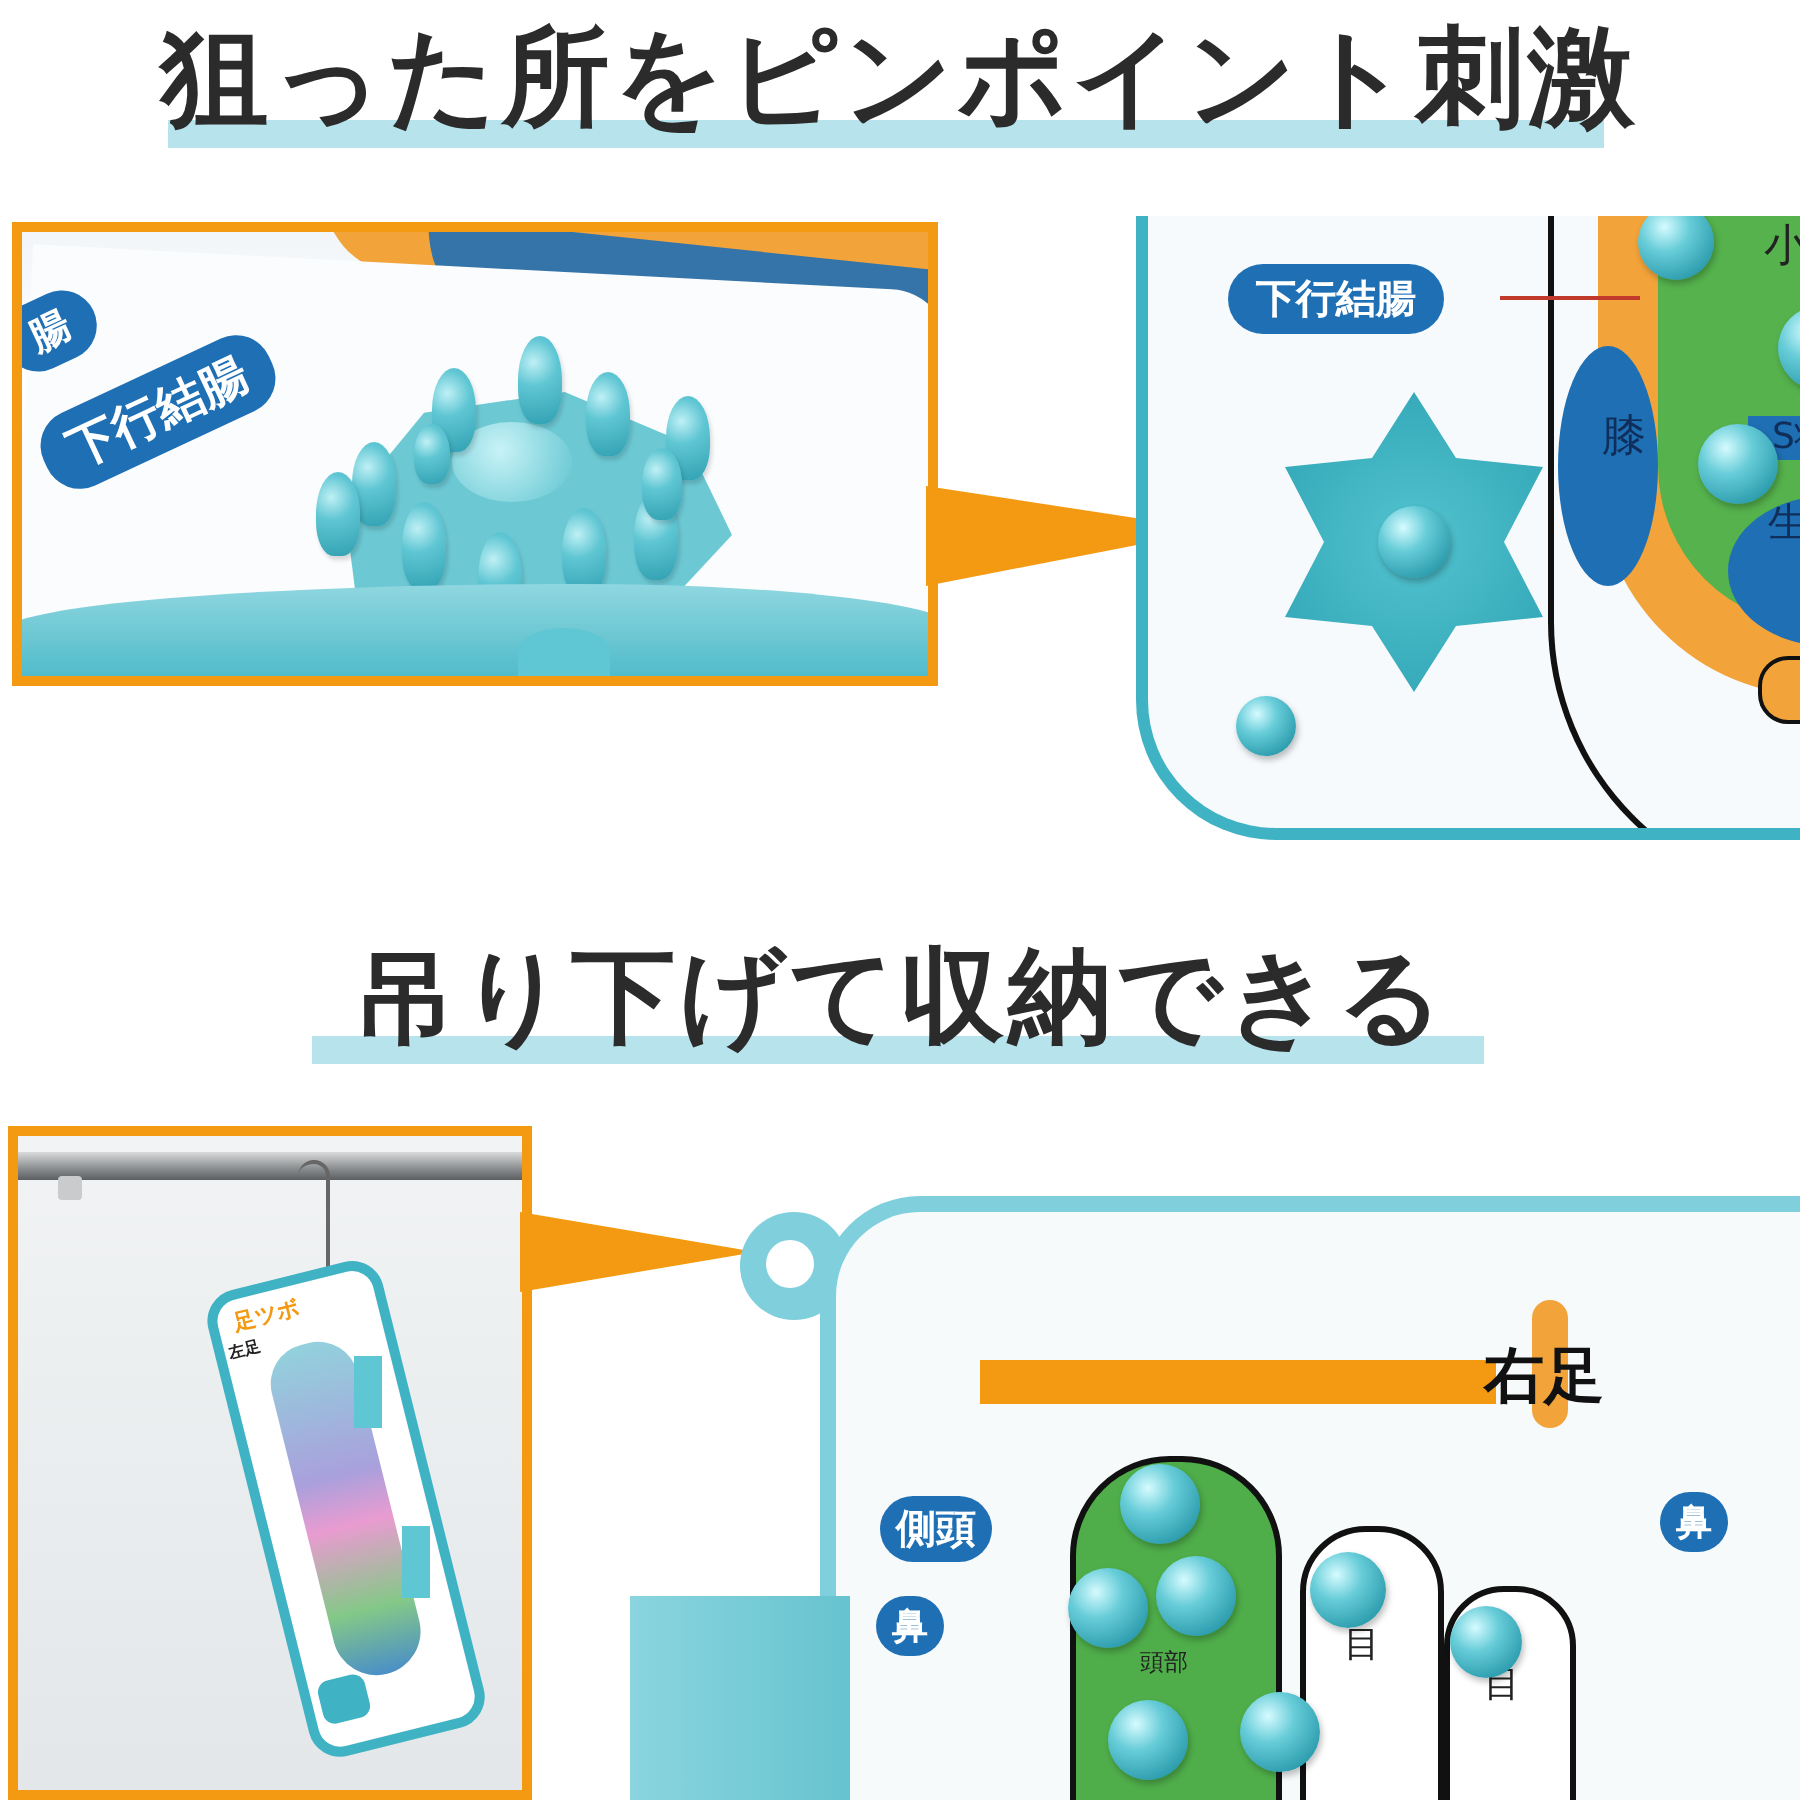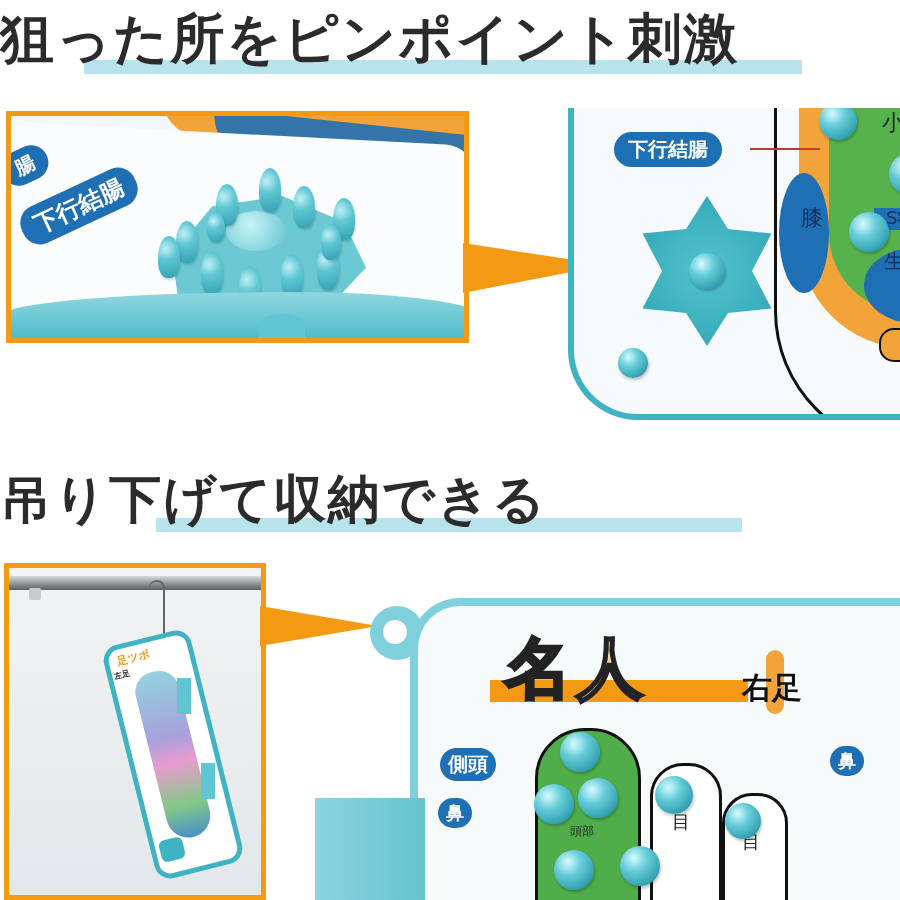--- a/index.html
+++ b/index.html
@@ -1,17 +1,17 @@
 <!DOCTYPE html>
 <html><head>
 <meta charset="utf-8">
 <style>
   html,body{margin:0;padding:0;background:#ffffff;}
   body{width:900px;height:900px;position:relative;overflow:hidden;font-family:"DejaVu Sans","Liberation Sans",sans-serif;}
-  .headline{position:absolute;left:0;width:900px;}
+  .headline{position:absolute;left:0;width:900px;text-align:center;}
   .headline .bar{position:absolute;height:14px;background:#b7e3ec;}
   .headline .txt{position:relative;font-weight:900;color:#2b2b2b;letter-spacing:2px;white-space:nowrap;}
   #h1{top:4px;height:70px;}
   #h1 .bar{left:84px;width:718px;top:56px;}
   #h1 .txt{font-size:54px;line-height:70px;}
   #h2{top:468px;height:62px;}
   #h2 .bar{left:156px;width:586px;top:50px;}
   #h2 .txt{font-size:52px;line-height:62px;}
 
   .abs{position:absolute;}
@@ -110,21 +110,20 @@
 </div>
 
 <div class="arrow" style="left:260px;top:606px;border-top-width:20px;border-bottom-width:20px;border-left-width:118px;"></div>
 
 <div class="abs" id="p4">
   <div class="abs" style="left:-40px;top:8px;width:54px;height:54px;background:#7fd0dc;border-radius:50%;"></div>
   <div class="abs" style="left:-27px;top:22px;width:24px;height:24px;background:#fff;border-radius:50%;"></div>
   <div class="abs" style="left:0;top:0;width:505px;height:310px;background:#f7fafb;border:8px solid #7fd0dc;border-right:none;border-bottom:none;border-radius:50px 0 0 0;"></div>
   <div class="abs" style="left:-95px;top:200px;width:110px;height:110px;background:linear-gradient(90deg,#8ad5df,#66c3cf);"></div>
   <div class="abs" style="left:80px;top:82px;width:258px;height:22px;background:#f39a12;"></div>
-  <div class="abs" style="left:95px;top:26px;font-size:66px;font-weight:900;color:#f1d7a6;-webkit-text-stroke:3px #222;letter-spacing:6px;">名人</div>
   <div class="abs" style="left:356px;top:52px;width:18px;height:64px;background:#f2a33a;border-radius:9px;"></div>
   <div class="abs" style="left:332px;top:70px;font-size:30px;font-weight:900;color:#111;">右足</div>
 
   <div class="abs" style="left:125px;top:130px;width:100px;height:190px;background:#4fae4a;border:3px solid #111;border-radius:50px 50px 10px 10px;"></div>
   <div class="abs" style="left:240px;top:165px;width:66px;height:150px;background:#fff;border:3px solid #111;border-radius:33px 33px 8px 8px;"></div>
   <div class="abs" style="left:312px;top:195px;width:60px;height:120px;background:#fff;border:3px solid #111;border-radius:30px 30px 8px 8px;"></div>
   <div class="abs" style="left:160px;top:225px;font-size:12px;color:#222;">頭部</div>
   <div class="abs" style="left:262px;top:212px;font-size:18px;color:#222;">目</div>
   <div class="abs" style="left:332px;top:232px;font-size:18px;color:#222;">目</div>
   <div class="abs pill" style="left:30px;top:150px;font-size:20px;padding:3px 8px;">側頭</div>

